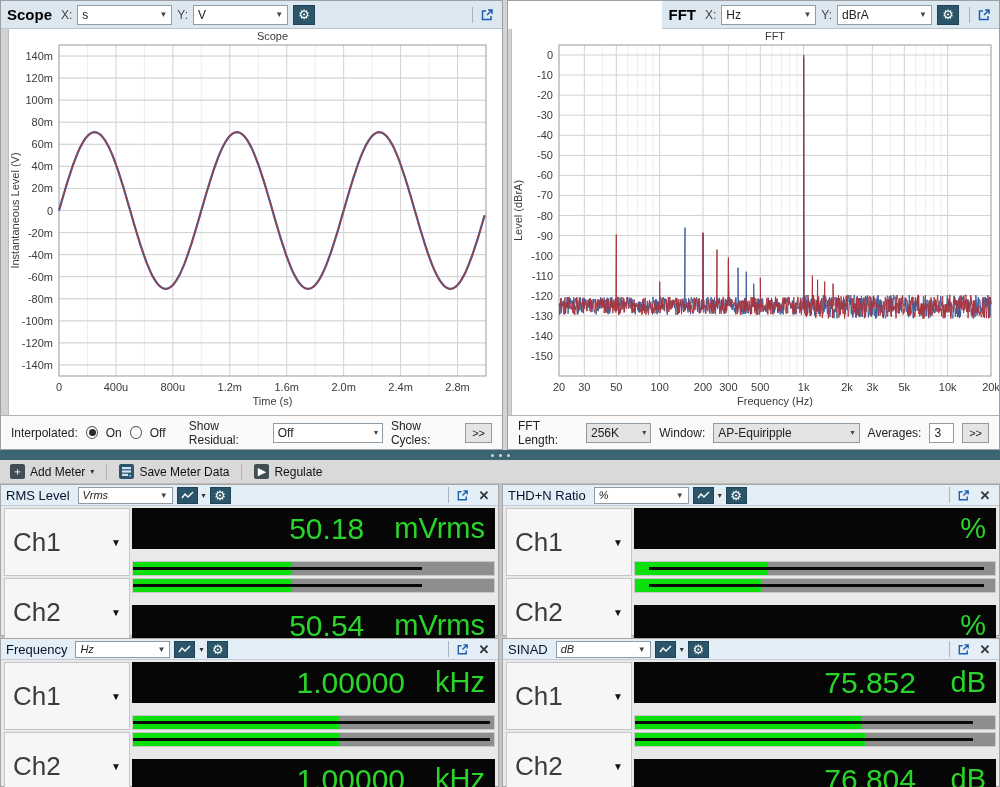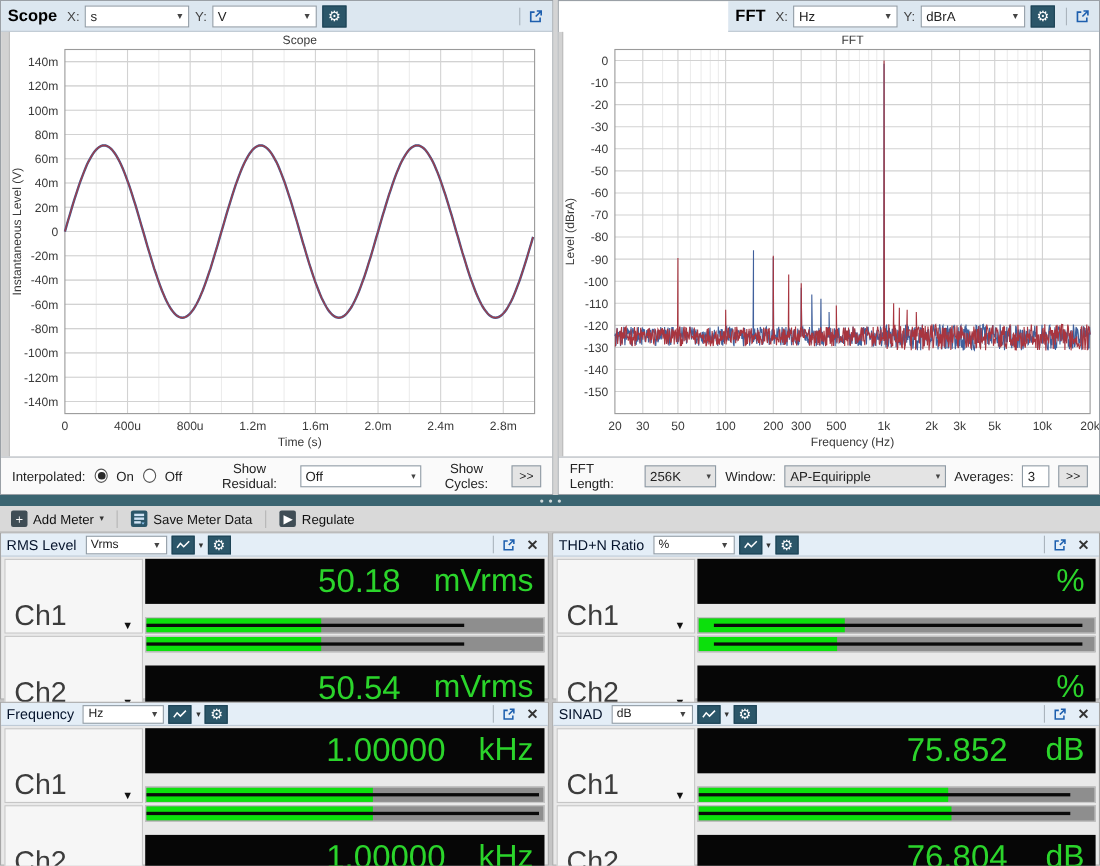--- a/index.html
+++ b/index.html
@@ -2,21 +2,21 @@
 <html><head>
 <meta charset="utf-8">
 <style>
   * { margin:0; padding:0; box-sizing:border-box; }
   html,body { width:1000px; height:787px; overflow:hidden; background:#d4d4d4;
     font-family:"Liberation Sans", sans-serif; font-size:12px; color:#222; }
 
   
   .top-area { display:flex; height:450px; }
   .plot-panel { background:#fff; border:1px solid #9aa0a6; display:flex; flex-direction:column; }
-  .plot-panel.scope { width:503px;text-align:center; }
+  .plot-panel.scope { width:503px; }
   .plot-panel.fft { width:493px; margin-left:4px;align-items:flex-end; }
   .panel-hdr { height:28px; background:#dce7f0; border-bottom:1px solid #b9c4ce;
     display:flex; align-items:center; padding:0 6px; gap:5px; flex:0 0 auto; }
   .panel-title { font-weight:bold; font-size:15px; color:#000; margin-right:4px; }
   .ax-lbl { color:#444; }
   .combo { background:#fff; border:1px solid #8f9ba5; height:20px; display:flex; align-items:center;
     justify-content:space-between; padding:0 4px; font-size:12px; color:#222; }
   .combo .car { font-size:8px; color:#444; margin-left:4px; }
   .combo.w95 { width:95px; }
   .icon-btn { width:22px; height:20px; background:#2b5669; border:1px solid #1d4355; color:#fff;
@@ -53,26 +53,26 @@
   .tb-sep { width:1px; height:16px; background:#b5b5b5; margin:0 2px; }
   .tb-car { font-size:8px; color:#333; }
 
   
   .meter-grid { display:grid; grid-template-columns:499px 498px; grid-template-rows:152px 149px;
     gap:2px 3px; background:#c4c4c4; }
   .meter { background:#e9e9e9; border:1px solid #a6a6a6; display:flex; flex-direction:column; }
   .meter-hdr { height:21px; background:#e4eef7; border-bottom:1px solid #bfcbd7; display:flex;
     align-items:center; padding:0 5px; gap:4px; flex:0 0 auto; }
   .meter-title { font-weight:normal; font-size:13px; color:#05132b; margin-right:4px; }
-  .combo.unit { width:74px; height:17px; font-size:11px; }
+  .combo.unit { width:95px; height:17px; font-size:11px;font-style:italic; }
   .icon-btn.sm { width:21px; height:17px; }
   .meter-body { flex:1; padding:2px 3px; display:flex; flex-direction:column; gap:2px; }
   .ch-row { flex:1; display:flex; gap:2px; }
   .ch-label { width:126px; background:#f6f6f6; border:1px solid #c6c6c6; display:flex;
-    align-items:flex-end; padding:0 8px; font-size:26px; color:#3c3c3c; }
+    align-items:center; padding:0 8px; font-size:26px; color:#3c3c3c; }
   .ch-label .car { margin-left:auto; font-size:10px; color:#111; }
   .ch-stack { flex:1; display:flex; flex-direction:column; gap:12px; }
   .ch-display { height:41px; background:#060606; display:flex; align-items:center;
     justify-content:flex-end; padding-right:10px; }
   .ch-display .val { color:#2bd42b; font-size:30px; }
   .ch-display .unit { color:#2bd42b; font-size:29px; margin-left:30px; min-width:40px; text-align:right; }
   .ch-bar { height:15px; background:#8e8e8e; border:1px solid #c9c9c9; position:relative; overflow:hidden; }
   .ch-bar .fill { position:absolute; left:0; top:0; bottom:0; background:#0ce00c; }
   .ch-bar .pline { position:absolute; top:5px; height:3px; background:#0a0a0a; }
 

